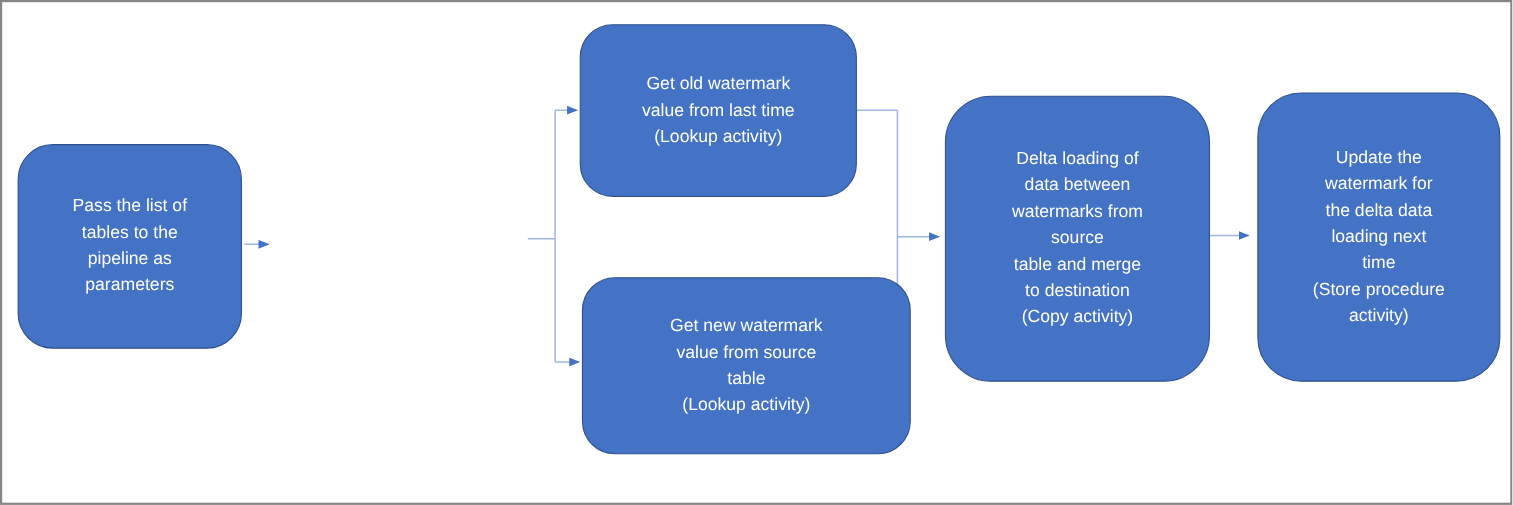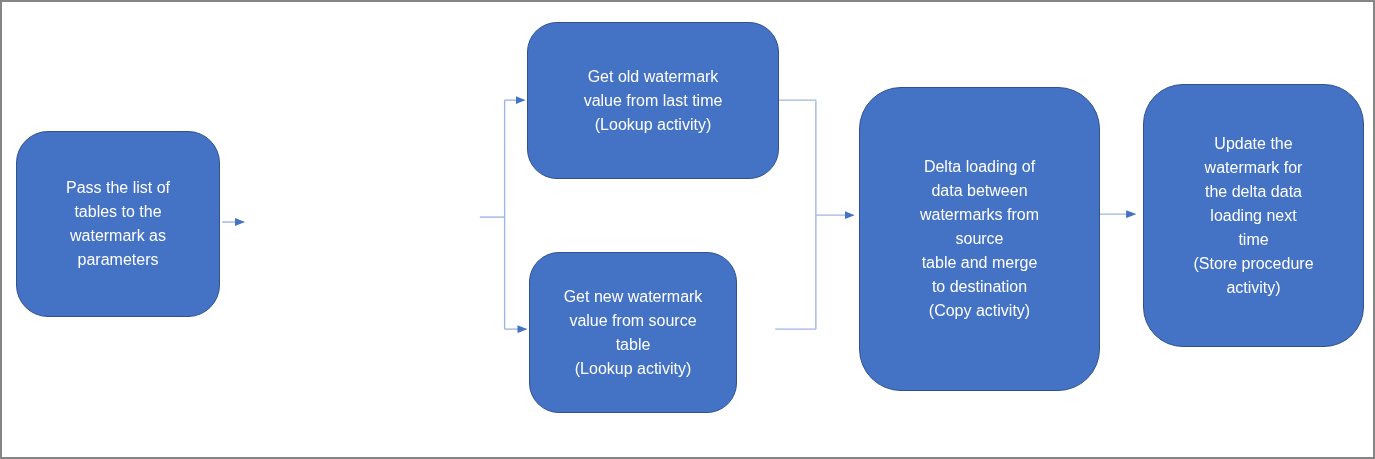--- a/index.html
+++ b/index.html
@@ -73,39 +73,39 @@
     <path class="shaft" d="M776 330 H817"></path>
     <path class="shaft" d="M817 99 V330"></path>
     <path class="shaft" d="M817 215 H855" marker-end="url(#arrowhead)"></path>
 
     <path class="shaft" d="M1098 214 H1139" marker-end="url(#arrowhead)"></path>
   </svg>
 
   <div class="node" style="left:14px; top:129px; width:204px; height:186px; border-radius:32px;">
     <div class="node-label">Pass the list of
 tables to the
-watermark as
+pipeline as
 parameters</div>
   </div>
 
 
   <div class="node" style="left:525px; top:20px; width:252px; height:157px; border-radius:30px;">
     <div class="node-label">Get old watermark
 value from last time
 (Lookup activity)</div>
   </div>
 
-  <div class="node" style="left:527px; top:250px; width:208px; height:161px; border-radius:30px;">
+  <div class="node" style="left:527px; top:250px; width:299px; height:161px; border-radius:30px;">
     <div class="node-label">Get new watermark
 value from source
 table
 (Lookup activity)</div>
   </div>
 
-  <div class="node" style="left:857px; top:85px; width:241px; height:304px; border-radius:42px;">
+  <div class="node" style="left:857px; top:85px; width:241px; height:260px; border-radius:42px;">
     <div class="node-label">Delta loading of
 data between
 watermarks from
 source
 table and merge
 to destination
 (Copy activity)</div>
   </div>
 
   <div class="node" style="left:1141px; top:82px; width:221px; height:263px; border-radius:40px;justify-content:flex-end;">

